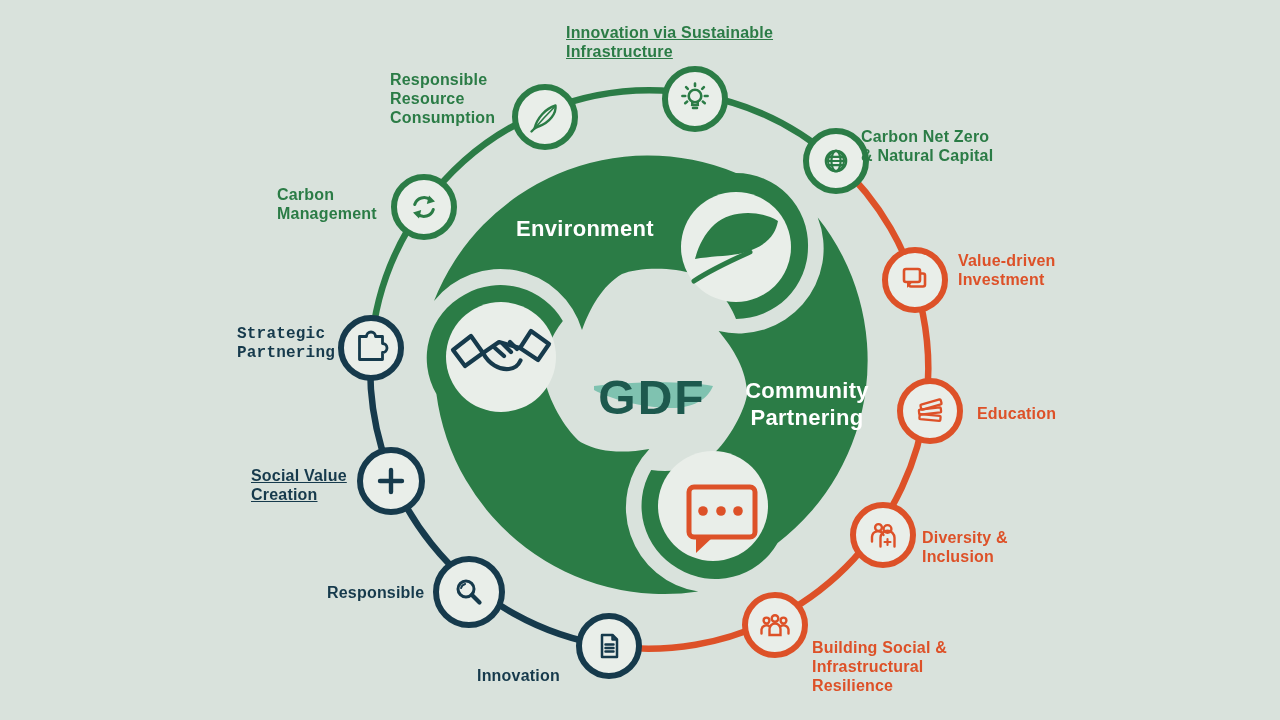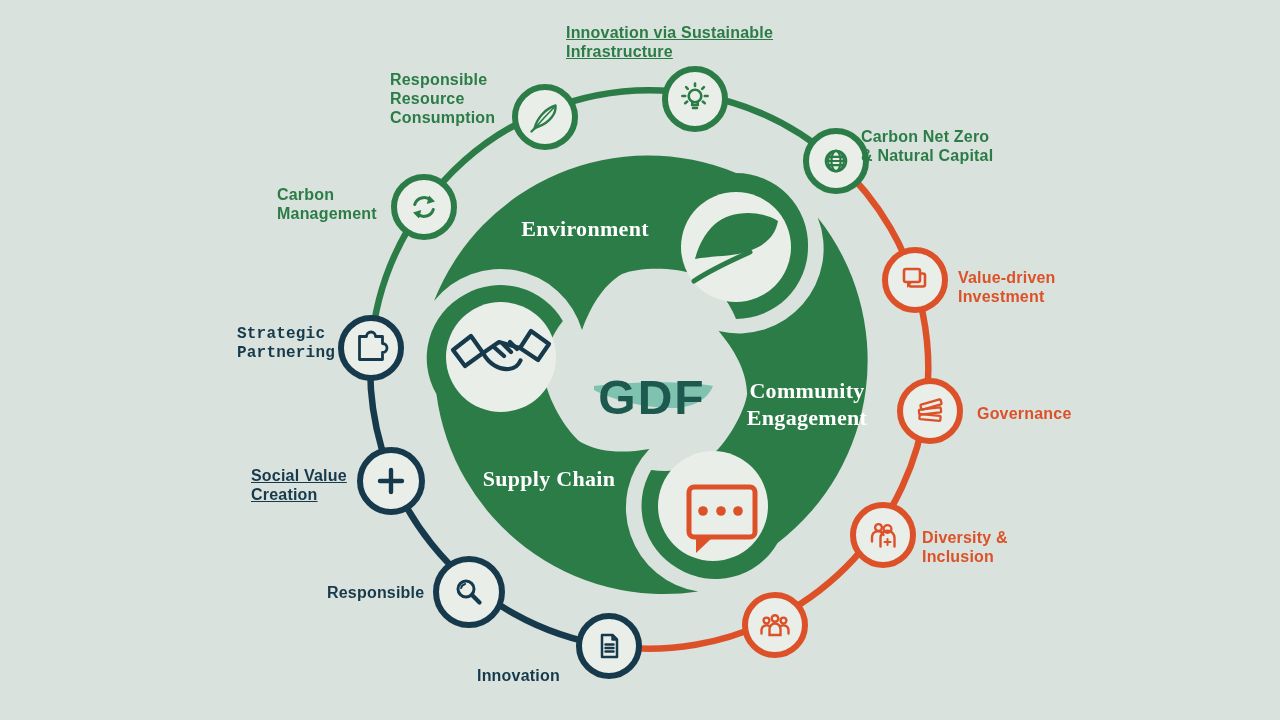--- a/index.html
+++ b/index.html
@@ -6,21 +6,21 @@
   body{width:1280px;height:720px;background:#d9e2dc;position:relative;overflow:hidden;
        font-family:"Liberation Sans",sans-serif;}
   .stage{position:absolute;left:0;top:0;width:1280px;height:720px;}
   svg.diagram{position:absolute;left:0;top:0;}
   .lbl{position:absolute;font-weight:700;font-size:16px;line-height:19px;
        white-space:pre-line;letter-spacing:.2px;}
   .lbl.green{color:#2b7c46;}
   .lbl.orange{color:#dd5128;}
   .lbl.navy{color:#163a4c;}
   .seg-label{position:absolute;color:#ffffff;font-weight:700;font-size:22px;line-height:27px;
-       transform:translateX(-50%);text-align:center;white-space:pre-line;letter-spacing:.3px;font-family:Liberation Serif, serif;}
+       transform:translateX(-50%);text-align:center;white-space:pre-line;letter-spacing:.3px;}
   .gdf{position:absolute;left:652px;top:331px;transform:translateX(-50%);
        color:#1d594e;font-weight:700;font-size:48px;line-height:50px;letter-spacing:2px;margin-top:42px;}
 </style>
 </head>
 <body>
 
 <div class="stage">
 
 <svg class="diagram" width="1280" height="720" viewBox="0 0 1280 720">
 
@@ -167,40 +167,42 @@
       <path d="M-11,0 L11,0 M0,-11 L0,11"></path>
     </g>
 
     <g transform="translate(371,348)" fill="none" stroke="#163a4c" stroke-width="2.8" stroke-linejoin="round">
       <path d="M-11.5,11.5 L-11.5,-11.5 L-4.5,-11.5 A4.3,4.3 0 1 1 4.5,-11.5 L11.5,-11.5 L11.5,-4.5 A4.3,4.3 0 1 1 11.5,4.5 L11.5,11.5 Z"></path>
     </g>
   </g>
 </svg>
 
 <div class="seg-label" style="left:585px;top:215px;">Environment</div>
-<div class="seg-label" style="left:549px;top:465px;">Supply Chain</div>
 <div class="seg-label" style="left:807px;top:377px;">Community
-Engagement</div>
+Partnering</div>
 
 <div class="gdf">GDF</div>
 
 <div class="lbl green" style="left:566px;top:23px;text-decoration:underline;">Innovation via Sustainable
 Infrastructure</div>
 <div class="lbl green" style="left:861px;top:87px;margin-top:40px;">Carbon Net Zero
 &amp; Natural Capital</div>
 <div class="lbl green" style="left:390px;top:70px;">Responsible
 Resource
 Consumption</div>
 <div class="lbl green" style="left:277px;top:185px;">Carbon
 Management</div>
-<div class="lbl orange" style="left:958px;top:251px;margin-top:17px;">Value-driven
+<div class="lbl orange" style="left:958px;top:251px;">Value-driven
 Investment</div>
-<div class="lbl orange" style="left:977px;top:404px;">Governance</div>
+<div class="lbl orange" style="left:977px;top:404px;">Education</div>
 <div class="lbl orange" style="left:922px;top:528px;">Diversity &amp;
 Inclusion</div>
+<div class="lbl orange" style="left:812px;top:638px;">Building Social &amp;
+Infrastructural
+Resilience</div>
 <div class="lbl navy" style="left:477px;top:666px;">Innovation</div>
 <div class="lbl navy" style="left:327px;top:583px;">Responsible</div>
 <div class="lbl navy" style="left:251px;top:466px;text-decoration:underline;">Social Value
 Creation</div>
 <div class="lbl navy" style="left:237px;top:325px;font-family:Liberation Mono, monospace;">Strategic
 Partnering</div>
 
 </div>
 
 </body></html>

